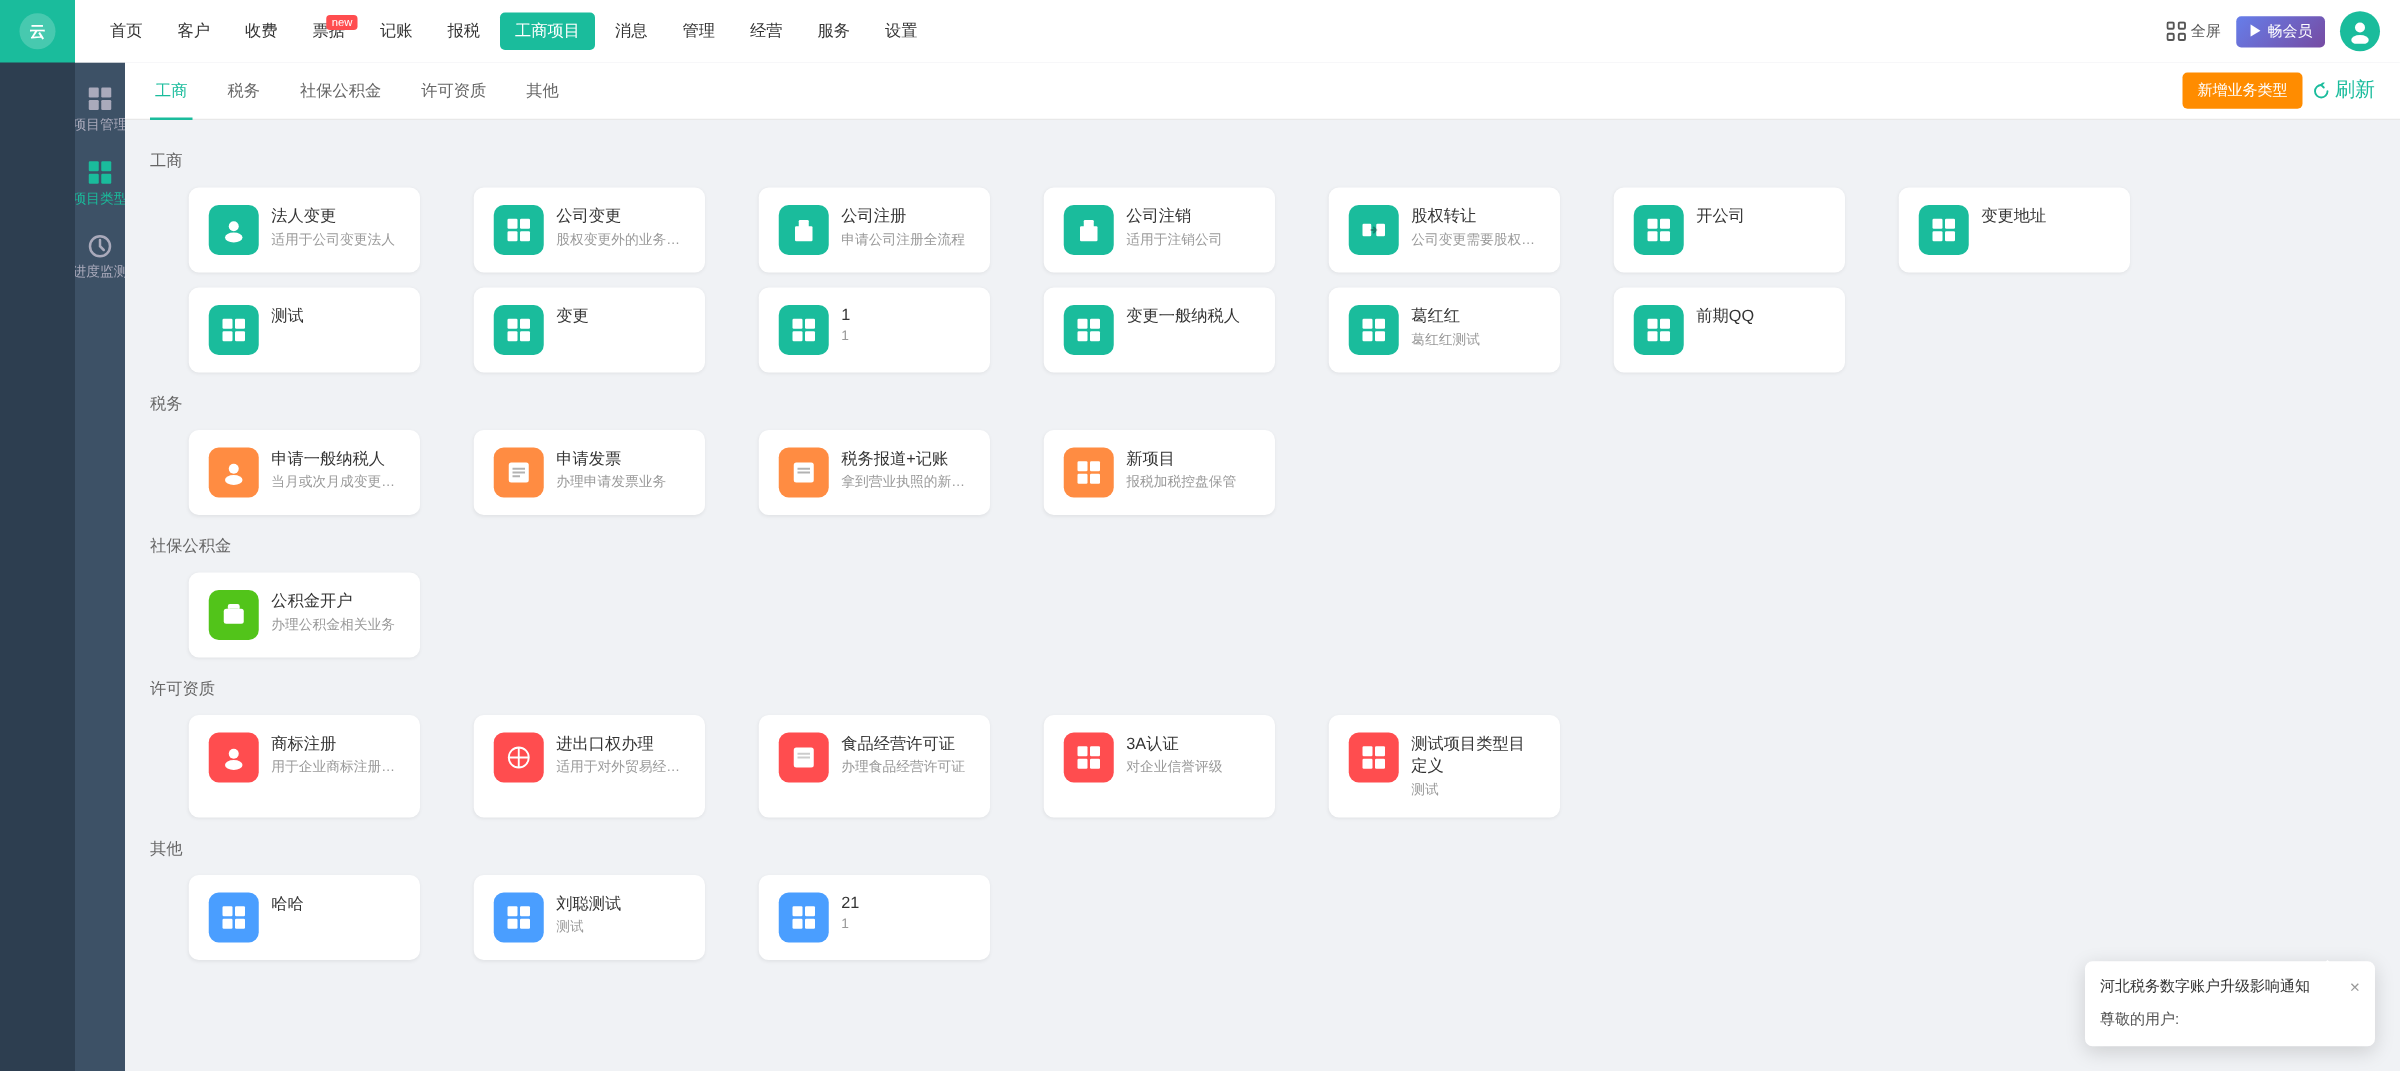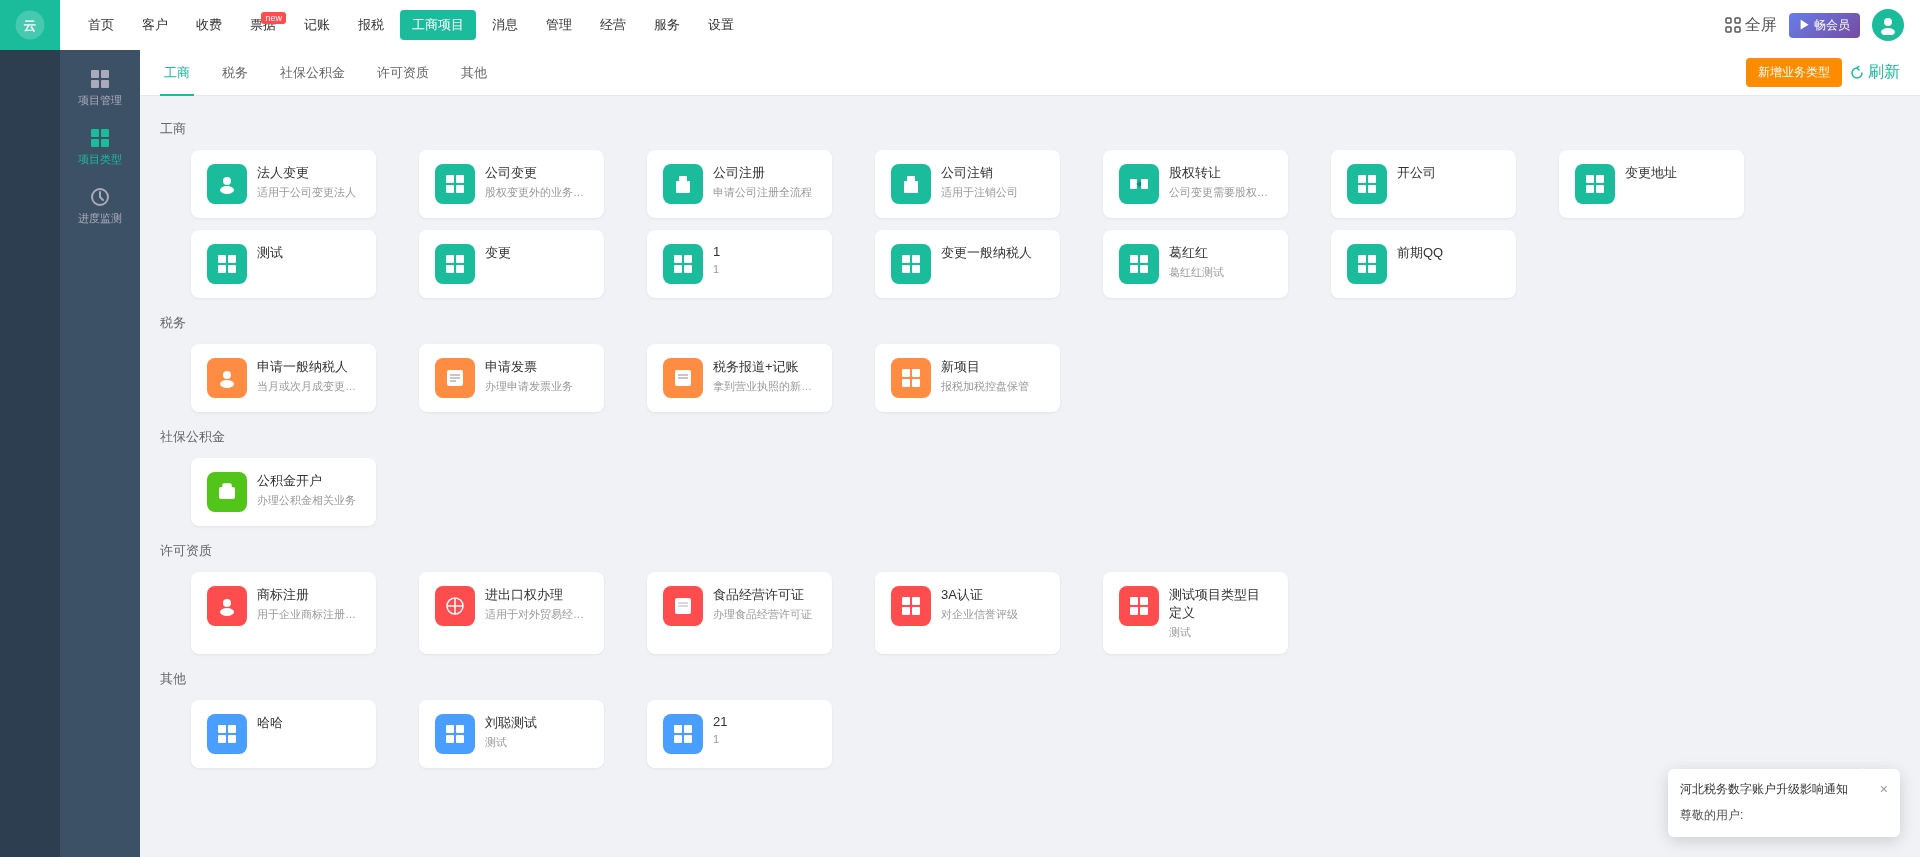--- a/index.html
+++ b/index.html
@@ -68,21 +68,21 @@
     .topnav-right {
       margin-left: auto;
       display: flex;
       align-items: center;
       gap: 12px;
     }
     .topnav-right-btn {
       display: flex;
       align-items: center;
       gap: 4px;
-      font-size: 16px;
+      font-size: 12px;
       color: #555;
       cursor: pointer;
     }
     .vip-btn {
       background: linear-gradient(135deg, #667eea, #764ba2);
       color: #fff;
       padding: 4px 10px;
       border-radius: 4px;
       font-size: 12px;
       cursor: pointer;
@@ -102,21 +102,21 @@
 
     
     .content-area {
       flex: 1;
       display: flex;
       overflow: hidden;
     }
 
     
     .left-panel {
-      width: 80px;
+      width: 40px;
       background: #3d5166;
       display: flex;
       flex-direction: column;
       align-items: center;
       padding-top: 8px;
       flex-shrink: 0;
     }
     .left-panel-item {
       width: 52px;
       padding: 10px 4px;

